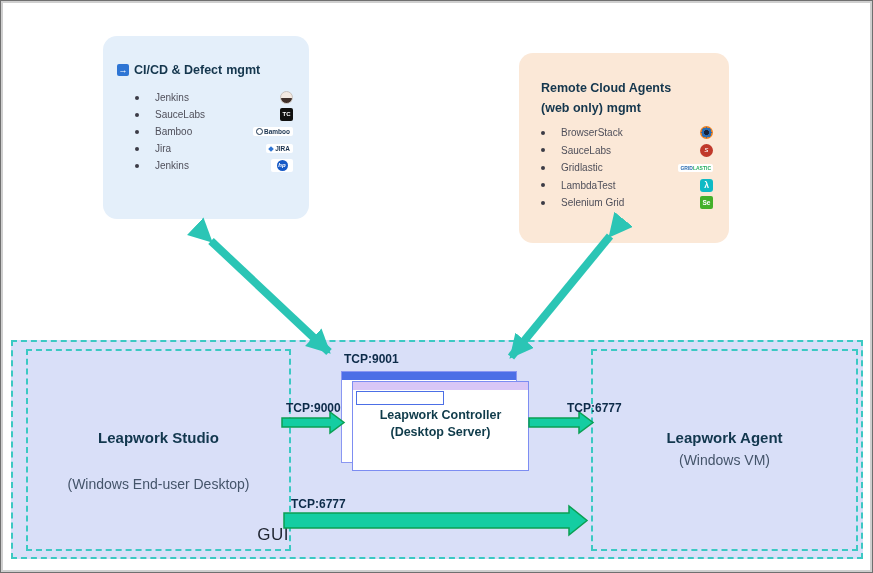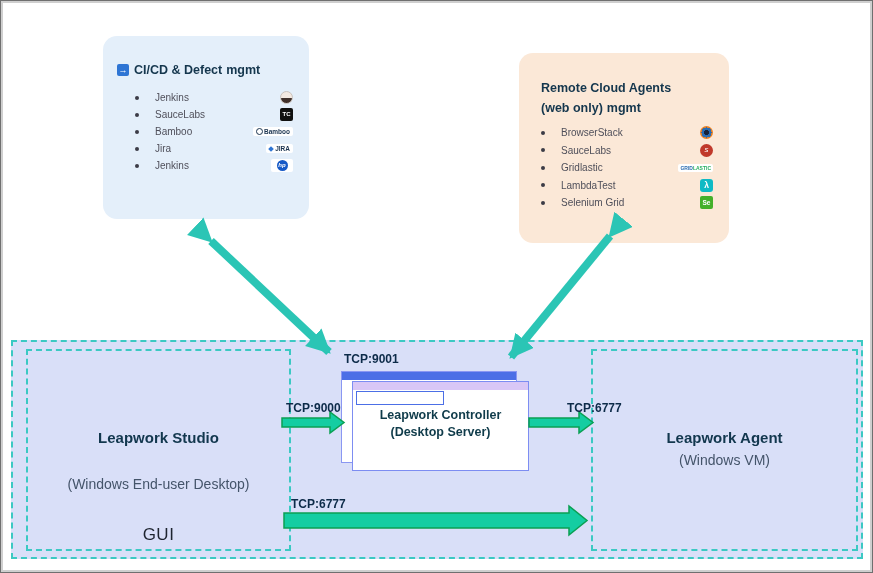--- a/index.html
+++ b/index.html
@@ -67,21 +67,21 @@
     background:#d9dff8; border:2px dashed #3bc9c3;
   }
   .node-box {
     position:absolute; top:7px; width:265px; height:202px;
     border:2px dashed #3bc9c3; display:flex; flex-direction:column; align-items:center;
   }
   .studio-box { left:13px;gap:24px; }
   .agent-box  { left:578px; width:267px; }
   .node-title { margin-top:78px; font-size:15px; font-weight:bold; color:#12374e; }
   .node-sub   { margin-top:6px; font-size:14px; color:#44546a; }
-  .node-footer{ position:absolute; bottom:4px; left:0; right:0; text-align:center;
+  .node-footer{ position:absolute; bottom:4px; left:0; right:0; text-align:right;
     font-size:17px; color:#1e2430; letter-spacing:0.5px; }
 
   
   .win { position:absolute; background:#ffffff; }
   .win-back  { left:340px; top:370px; width:176px; height:92px; border:1px solid #8a97f2; }
   .win-back .bar  { height:8px; background:#4c6fe6; }
   .win-front { left:351px; top:380px; width:177px; height:90px; border:1px solid #7d8df2; }
   .win-front .bar { height:8px; background:#d9c7f6; }
   .win-front .addr { position:absolute; left:3px; top:9px; width:88px; height:14px;
     border:1px solid #4c6fe6; background:#fff; }

